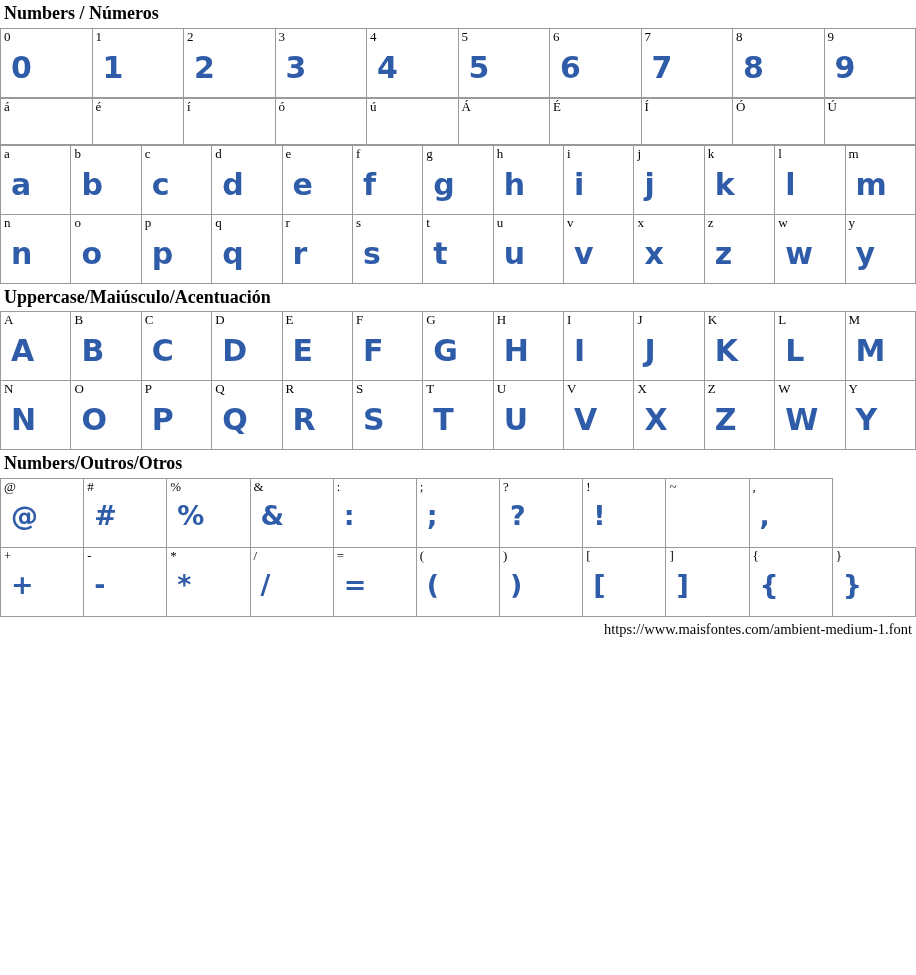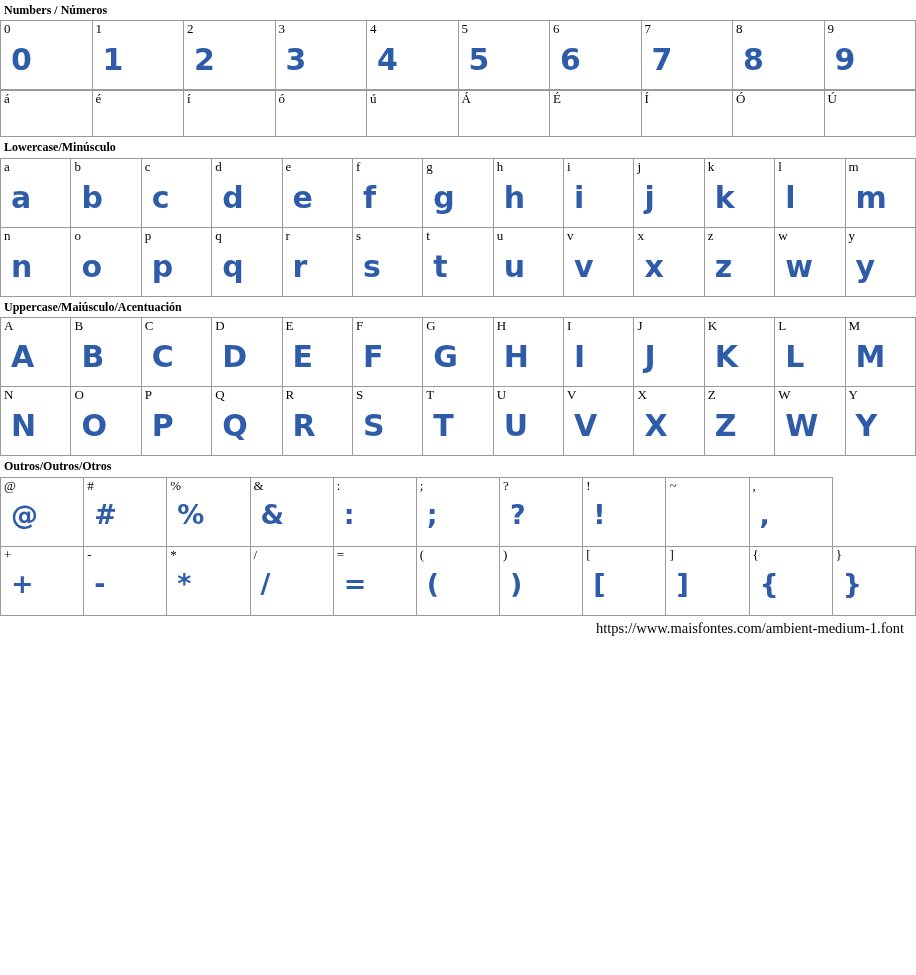--- a/index.html
+++ b/index.html
@@ -14,21 +14,21 @@
     color: #000000;
     overflow: hidden;
   }
   .page {
     width: 916px;
     position: relative;
   }
   .section-title {
     font-family: "Liberation Serif", serif;
     font-weight: bold;
-    font-size: 12px;
+    font-size: 18px;
     padding: 3px 0 3px 4px;
     line-height: 1.2;
   }
   table.grid {
     border-collapse: collapse;
     width: 916px;
     table-layout: fixed;
   }
   table.grid td {
     border: 1px solid #9a9a9a;
@@ -65,21 +65,21 @@
     white-space: nowrap;
   }
   .glyph.small {
     font-size: 27px;
     line-height: 40px;
   }
   .footer {
     text-align: right;
     font-family: "Liberation Serif", serif;
     font-size: 14.5px;
-    padding: 4px 12px 0 0;
+    padding: 4px 4px 0 0;
     color: #000000;
   }
 </style>
 </head>
 <body>
 
 <div class="page">
 
   <div class="section-title">Numbers / Números</div>
   <table class="grid">
@@ -159,21 +159,20 @@
       <td class="cell-small">
             <span class="small-label">Ó</span>
           </td>
       <td class="cell-small">
             <span class="small-label">Ú</span>
           </td>
     </tr>
   </tbody>
     </table>
 
-  <div class="section-title">Lowercase/Minúsculo</div>
   <table class="grid">
     <tbody>
         <tr>
       <td class="cell">
             <span class="small-label">a</span>
             <span class="glyph">a</span>
           </td>
       <td class="cell">
             <span class="small-label">b</span>
             <span class="glyph">b</span>
@@ -387,21 +386,21 @@
             <span class="glyph">W</span>
           </td>
       <td class="cell">
             <span class="small-label">Y</span>
             <span class="glyph">Y</span>
           </td>
     </tr>
   </tbody>
     </table>
 
-  <div class="section-title">Outros/Outros/Otros</div>
+  <div class="section-title">Numbers/Outros/Otros</div>
   <table class="grid">
     <tbody>
         <tr>
       <td class="cell">
             <span class="small-label">@</span>
             <span class="glyph small">@</span>
           </td>
       <td class="cell">
             <span class="small-label">#</span>
             <span class="glyph small">#</span>

